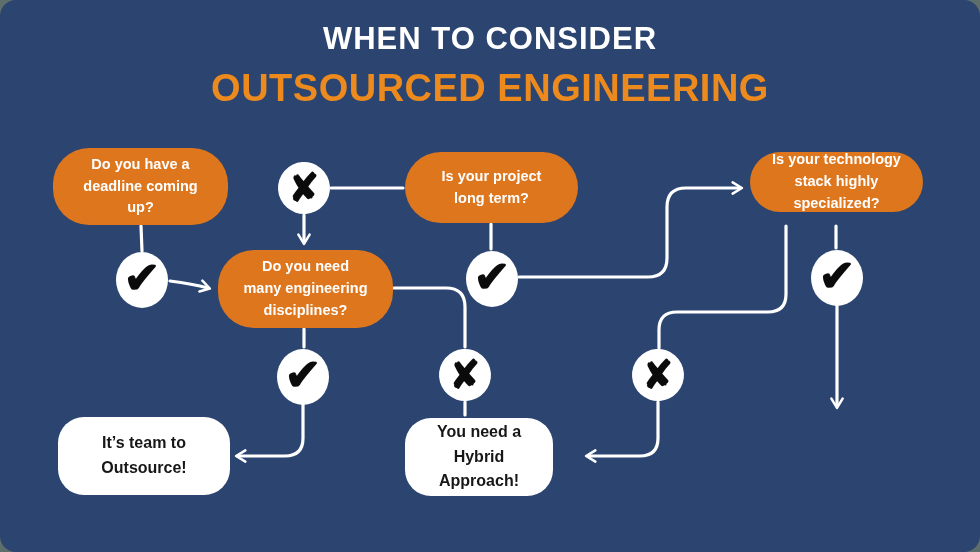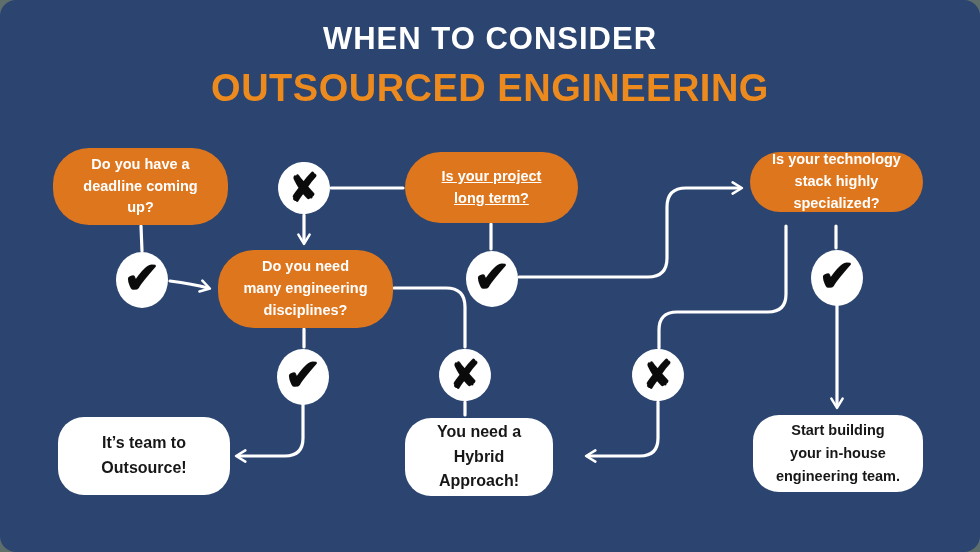--- a/index.html
+++ b/index.html
@@ -85,21 +85,21 @@
     justify-content: center;
     z-index: 2;
     font-weight: bold;
   }
   .disc.check { font-size: 44px; line-height: 1; padding-bottom: 4px; }
   .disc.cross { font-size: 38px; line-height: 1; transform: rotate(-4deg); }
 
   
   #b-deadline   { left: 53px;  top: 148px; width: 175px; height: 77px; }
   #b-disciplines{ left: 218px; top: 250px; width: 175px; height: 78px; }
-  #b-longterm   { left: 405px; top: 152px; width: 173px; height: 71px; text-decoration: underline; }
+  #b-longterm   { left: 405px; top: 152px; width: 173px; height: 71px; }
   #b-techstack  { left: 750px; top: 152px; width: 173px; height: 60px; text-align: center; }
   #b-outsource  { left: 58px;  top: 417px; width: 172px; height: 78px; }
   #b-hybrid     { left: 405px; top: 418px; width: 148px; height: 78px; }
   #b-inhouse    { left: 753px; top: 415px; width: 170px; height: 77px; }
 
   #c1 { left: 116px; top: 252px; }  
   #c2 { left: 278px; top: 162px; }  
   #c3 { left: 466px; top: 251px; }  
   #c4 { left: 811px; top: 250px; }  
   #c5 { left: 277px; top: 349px; }  
@@ -163,23 +163,20 @@
   <div class="node q" id="b-longterm">Is your project
 long term?</div>
   <div class="node q" id="b-techstack">Is your technology
 stack highly
 specialized?</div>
 
   <div class="node o" id="b-outsource">It’s team to
 Outsource!</div>
   <div class="node o" id="b-hybrid">You need a Hybrid
 Approach!</div>
-  <div class="node o small" id="b-inhouse">Start building
-your in-house
-engineering team.</div>
 
   <div class="disc check" id="c1">✔</div>
   <div class="disc cross" id="c2">✘</div>
   <div class="disc check" id="c3">✔</div>
   <div class="disc check" id="c4">✔</div>
   <div class="disc check" id="c5">✔</div>
   <div class="disc cross" id="c6">✘</div>
   <div class="disc cross" id="c7">✘</div>
 
 </div>

